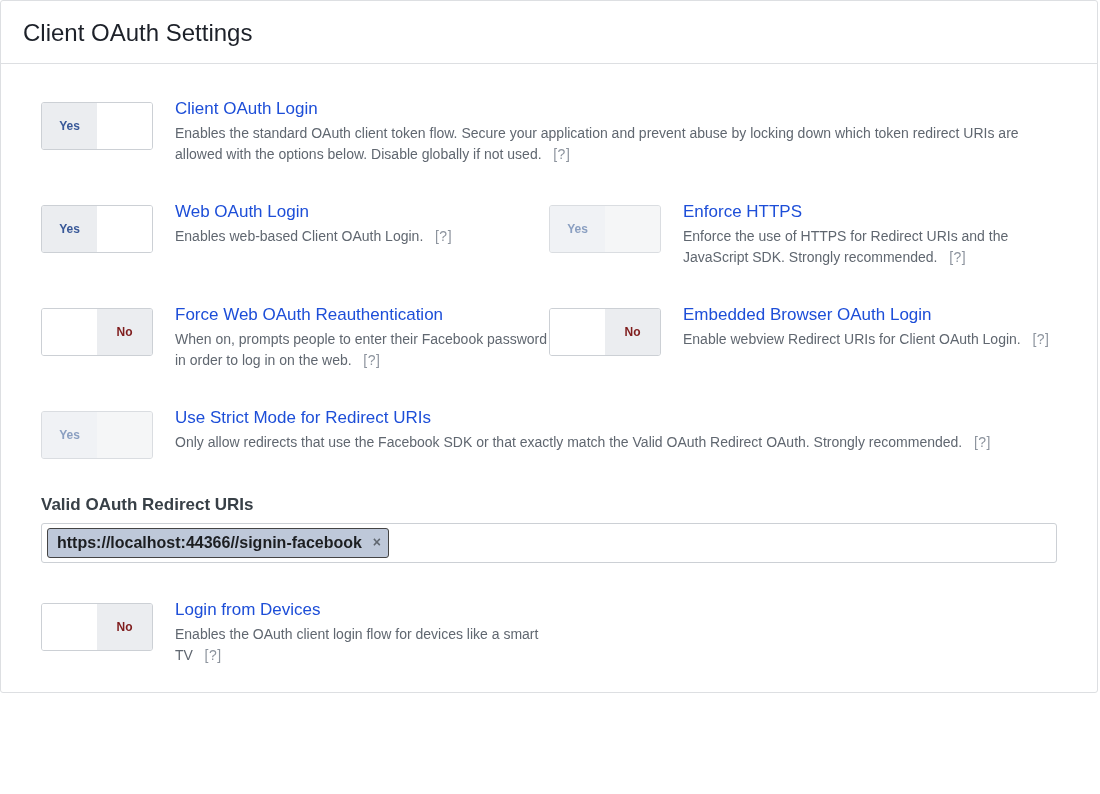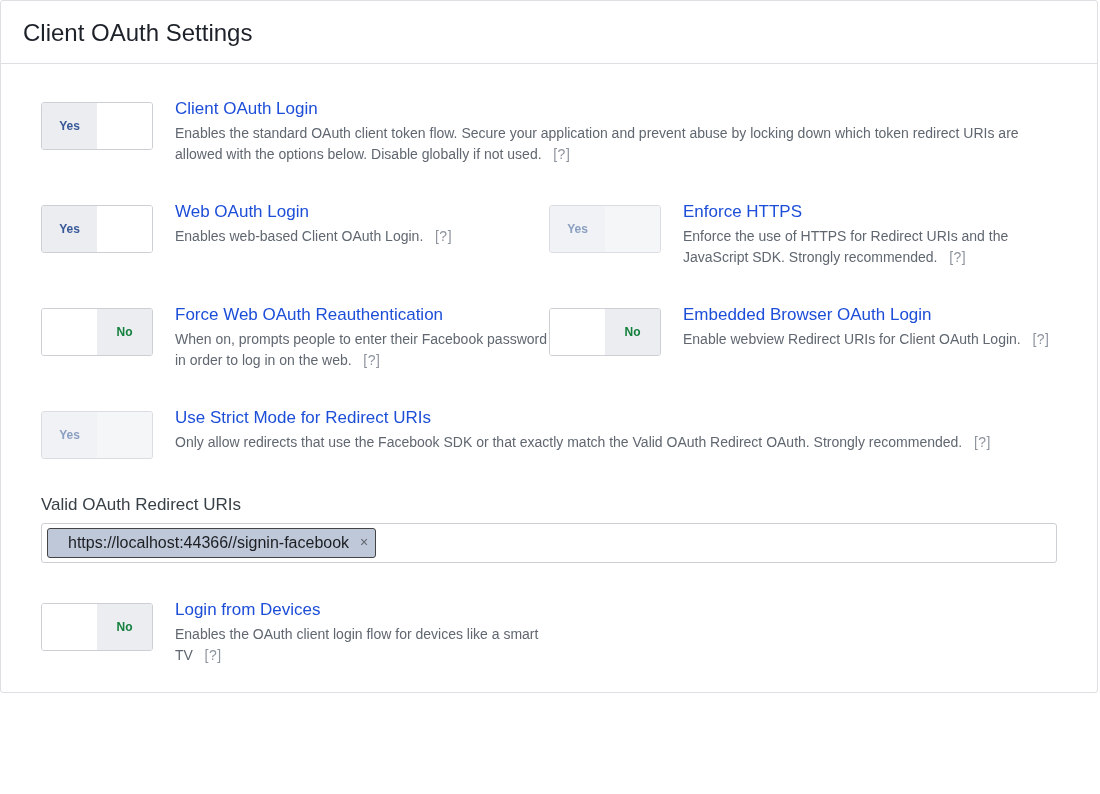--- a/index.html
+++ b/index.html
@@ -87,21 +87,21 @@
     margin-top: 4px;
     background: #fff;
   }
   .toggle .opt {
     flex: 1 1 50%;
     display: flex;
     align-items: center;
     justify-content: center;
     font-size: 12px;
     font-weight: bold;
-    color: #15803d;
+    color: #7f1d1d;
     background: #fff;
   }
   .toggle .opt.selected {
     background: var(--toggle-sel-bg);
   }
   .toggle .opt.selected.yes {
     color: var(--text-blue);
   }
   .toggle.disabled {
     border-color: #dadde1;
@@ -134,37 +134,37 @@
     gap: 4px;
     min-height: 40px;
     align-items: center;
   }
   .tag {
     display: inline-flex;
     align-items: center;
     background: var(--tag-bg);
     border: 1px solid var(--tag-border);
     border-radius: 3px;
-    padding: 2px 2px 2px 20px;
+    padding: 2px 2px 2px 9px;
     font-size: 16px;
     color: var(--tag-text);
     line-height: 1.5;
   }
   .tag .remove {
     margin-left: 6px;
     width: 18px;
     height: 18px;
     display: inline-flex;
     align-items: center;
     justify-content: center;
     color: #606770;
     font-size: 14px;
     cursor: pointer;
   }
-  .uris-block { margin-bottom: 36px; }
+  .uris-block { margin-bottom: 36px; font-weight: bold; }
 </style>
 </head>
 <body>
 
 <div class="panel">
   <div class="panel-header">
     <h2>Client OAuth Settings</h2>
   </div>
   <div class="panel-body">
 

